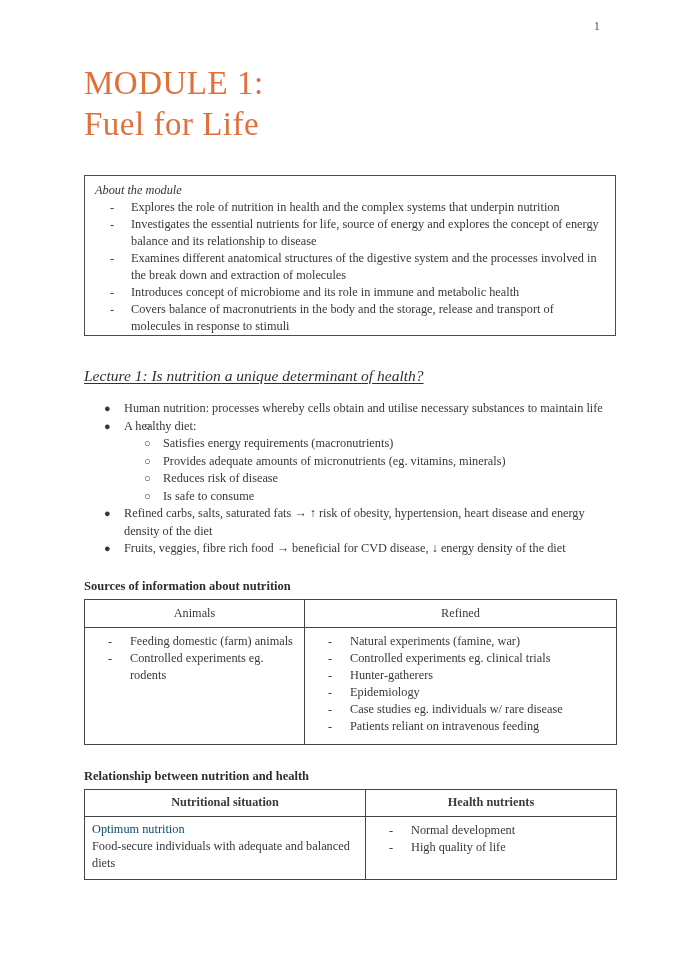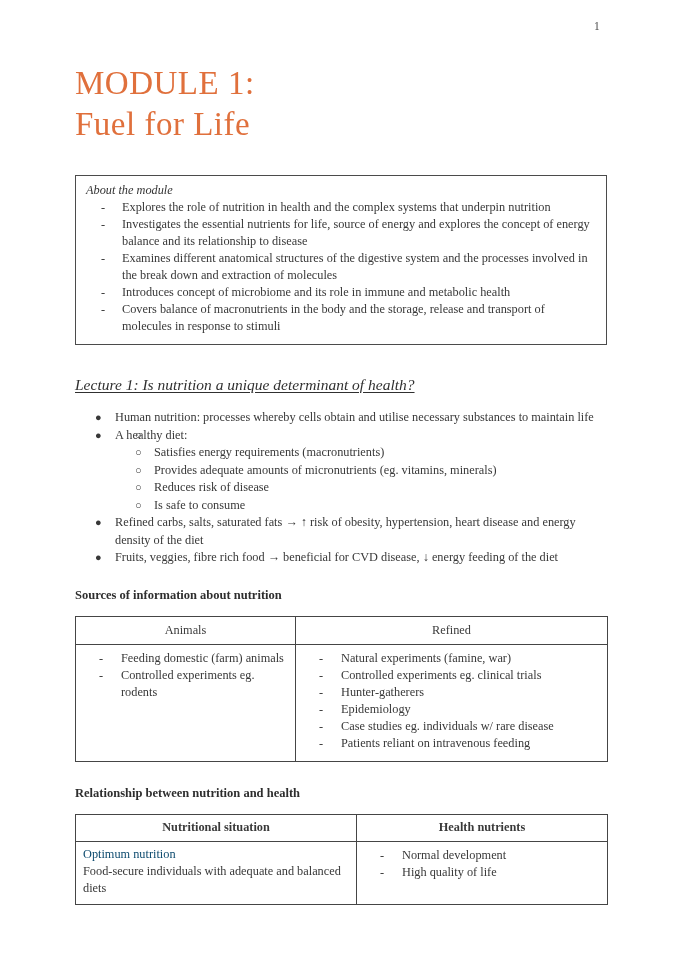--- a/index.html
+++ b/index.html
@@ -9,33 +9,33 @@
     background:#ffffff;
     font-family:"Liberation Serif","DejaVu Serif","DejaVu Sans",serif;
     color:#383838;
     overflow:hidden;
   }
   .page-number {
     position:absolute; top:20px; left:594px;
     font-size:11.5px; color:#4a4a4a;
   }
   .content {
-    position:absolute; left:75px; top:0; width:532px;
+    position:absolute; left:84px; top:0; width:532px;
   }
   .title {
     margin:63px 0 0 0;
     font-size:33px; line-height:41px; font-weight:normal;
     color:#e0703c;
     letter-spacing:0.5px;
   }
   .title-line { display:block; }
   .about-box {
     margin-top:30px;
     border:1px solid #4b4b4b;
-    padding:6px 10px 9px 10px;
+    padding:6px 10px 0 10px;
     font-size:12.3px; line-height:17px;
   }
   .about-heading { font-style:italic; color:#333333; }
   .dash-item { position:relative; padding-left:36px; }
   .dash-item .marker { position:absolute; left:15px; top:0; }
   .lecture-heading {
     margin:31px 0 0 0;
     font-size:15.5px; font-weight:normal; color:#303030;
     text-decoration:underline;
     text-underline-offset:2px;
@@ -46,21 +46,21 @@
   .b1 { padding-left:40px; }
   .b1 .marker { position:absolute; left:20px; top:0; font-size:11px; }
   .b2 { padding-left:79px; }
   .b2 .marker { position:absolute; left:60px; top:0; font-size:11px; }
   .section-heading {
     margin:21px 0 0 0;
     font-size:12.5px; font-weight:bold; color:#2e2e2e;
   }
   table {
     border-collapse:collapse; table-layout:fixed;
-    width:532px; margin-top:13px;
+    width:532px; margin-top:5px;
     font-size:12.3px; line-height:17px;
   }
   th, td { border:1px solid #454545; }
   th { font-weight:normal; text-align:center; height:27px; color:#3a3a3a; padding:0; }
   td { vertical-align:top; padding:5px 4px 9px 0; }
   .cell-list .dash-item { padding-left:45px; }
   .cell-list .dash-item .marker { left:23px; }
   .t2 th { height:26px;font-weight:bold; }
   .t2 .situation-cell { padding:4px 8px 7px 7px; }
   .situation-title { font-weight:normal; color:#0c4a6e; }
@@ -132,21 +132,21 @@
       <div class="b-item b2">
         <span class="marker">○</span>
         <span>Is safe to consume</span>
       </div>
       <div class="b-item b1">
         <span class="marker">●</span>
         <span>Refined carbs, salts, saturated fats → ↑ risk of obesity, hypertension, heart disease and energy density of the diet</span>
       </div>
       <div class="b-item b1">
         <span class="marker">●</span>
-        <span>Fruits, veggies, fibre rich food → beneficial for CVD disease, ↓ energy feeding of the diet</span>
+        <span>Fruits, veggies, fibre rich food → beneficial for CVD disease, ↓ energy density of the diet</span>
       </div>
     </div>
 
     <h3 class="section-heading">Sources of information about nutrition</h3>
 
     <table class="t1">
       <colgroup>
           <col style="width:220px">
           <col style="width:312px">
         </colgroup>

